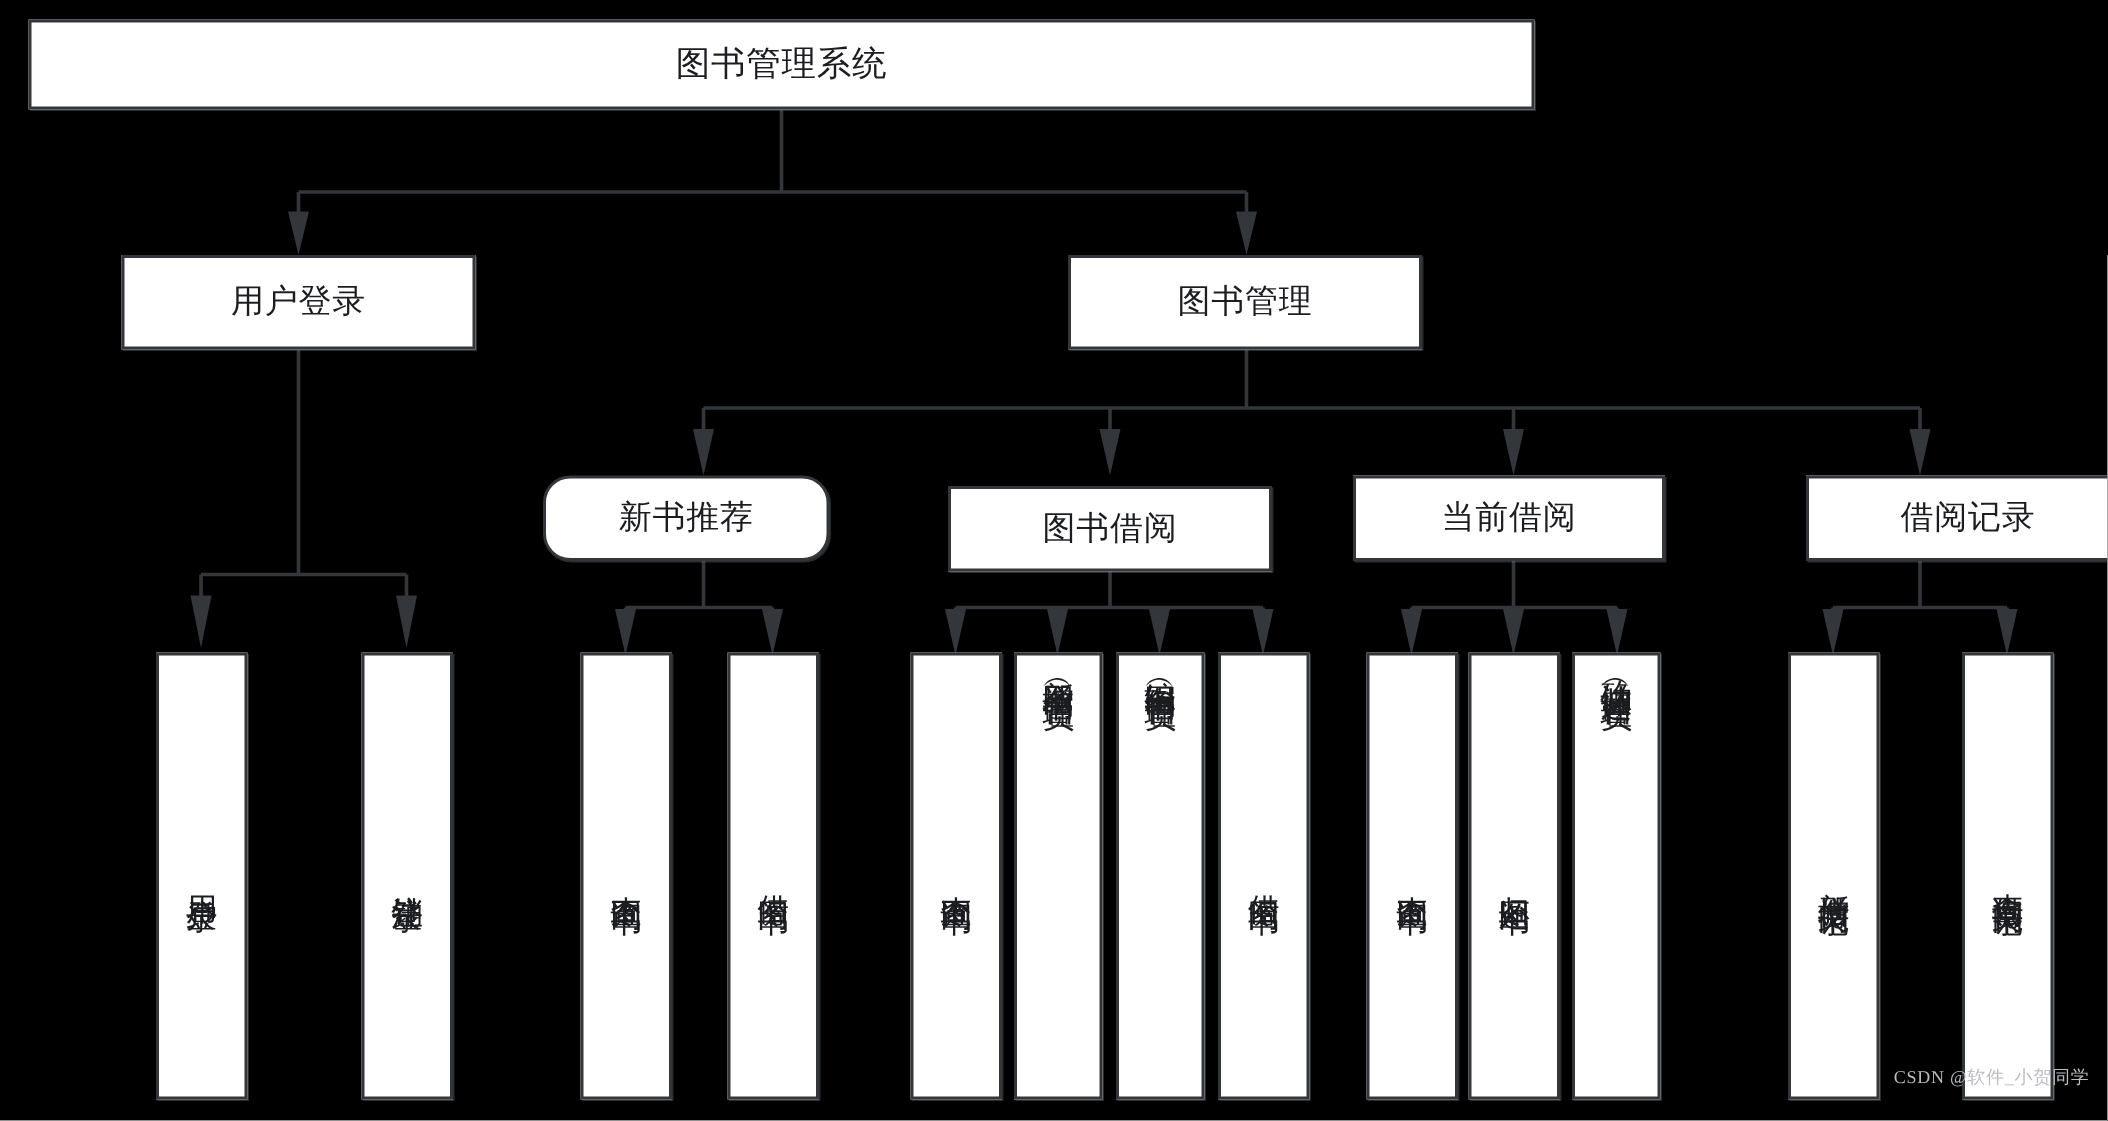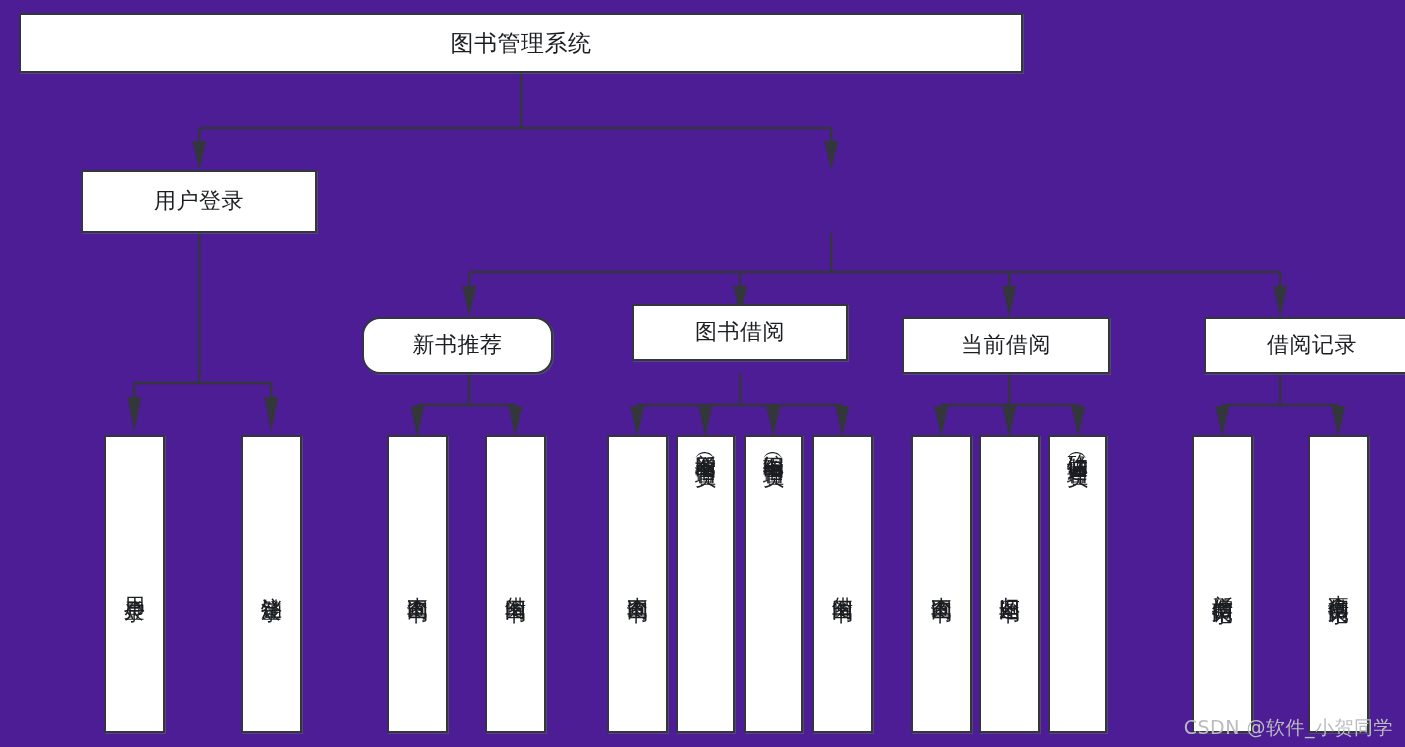--- a/index.html
+++ b/index.html
@@ -8,22 +8,23 @@
     padding: 0;
     background: #ffffff;
   }
   body {
     font-family: "DejaVu Sans", "Liberation Sans", sans-serif;
   }
   #diagram-root {
     position: relative;
     width: 1405px;
     height: 747px;
-    background: #4c1d95;
+    background: #000000;
     overflow: hidden;
+    font-family: Liberation Serif, serif;
   }
   .node {
     position: absolute;
     box-sizing: border-box;
     background: #ffffff;
     border: 2px solid #33373b;
     box-shadow: 1px 1px 0 rgba(120,125,130,0.35);
     display: flex;
     align-items: center;
     justify-content: center;
@@ -73,22 +74,22 @@
     stroke: #33373b;
     stroke-width: 2.4;
     fill: none;
   }
   svg#connectors polygon.arrowhead {
     fill: #33373b;
   }
   #watermark {
     position: absolute;
     right: 12px;
-    bottom: 6px;
-    font-size: 19px;
+    bottom: 20px;
+    font-size: 12px;
     color: #b9bcc0;
     letter-spacing: 0.5px;
     user-select: none;
     white-space: nowrap;
   }
 </style>
 </head>
 <body>
 
 <div id="diagram-root">
@@ -155,25 +156,28 @@
     <polygon class="arrowhead" points="1338,437 1331,406 1345,406"></polygon>
   </svg>
 
   <div class="node horiz root" style="left:19px; top:13px; width:1004px; height:60px;">
     <span class="node-label">图书管理系统</span>
   </div>
 
   <div class="node horiz" style="left:81px; top:170px; width:236px; height:63px;">
     <span class="node-label">用户登录</span>
   </div>
+  <div class="node horiz" style="left:712px; top:170px; width:236px; height:63px;">
+    <span class="node-label">图书管理</span>
+  </div>
 
   <div class="node horiz" style="left:362px; top:317px; width:191px; height:57px;border-radius:18px;">
     <span class="node-label">新书推荐</span>
   </div>
-  <div class="node horiz" style="left:632px; top:304px; width:216px; height:57px;">
+  <div class="node horiz" style="left:632px; top:324px; width:216px; height:57px;">
     <span class="node-label">图书借阅</span>
   </div>
   <div class="node horiz" style="left:902px; top:317px; width:208px; height:57px;">
     <span class="node-label">当前借阅</span>
   </div>
   <div class="node horiz" style="left:1204px; top:317px; width:216px; height:57px;">
     <span class="node-label">借阅记录</span>
   </div>
 
   <div class="node vert centered" style="left:104px; top:435px; width:61px; height:298px;">

